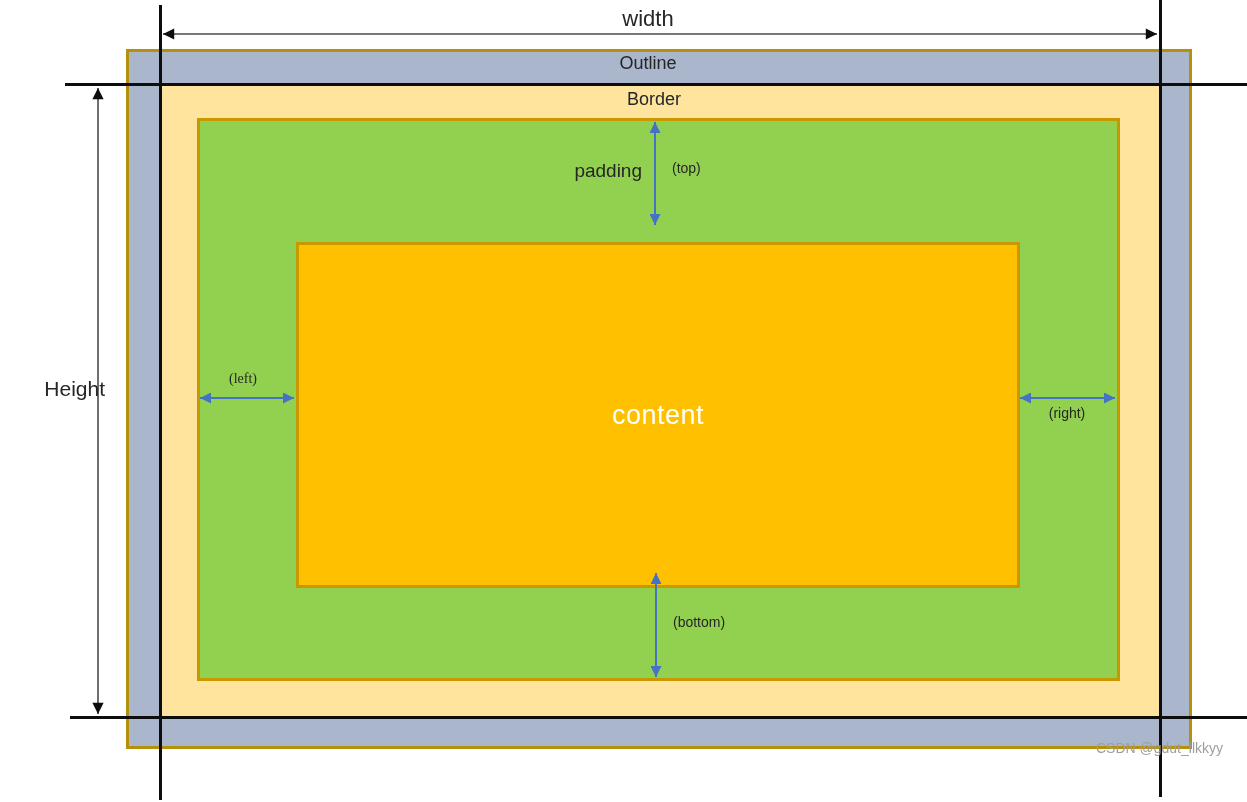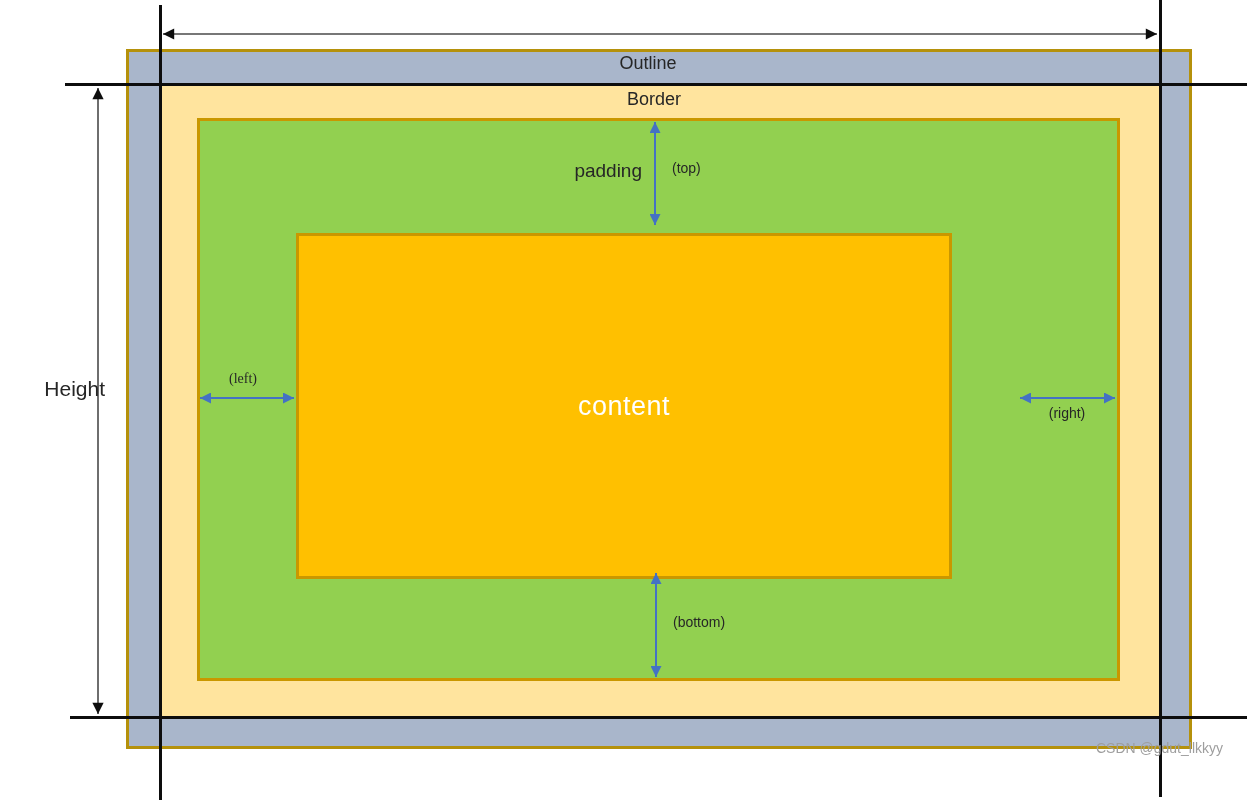--- a/index.html
+++ b/index.html
@@ -25,21 +25,21 @@
     left: 162px; top: 85px; width: 998px; height: 632px;
     background: var(--border_fill, #ffe49e);
   }
   .padding-box {
     left: 197px; top: 118px; width: 923px; height: 563px;
     background: var(--padding_fill, #92d050);
     border: 3px solid var(--edge_inner, #c99700);
     box-sizing: border-box;
   }
   .content-box {
-    left: 296px; top: 233px; width: 656px; height: 346px;
+    left: 296px; top: 242px; width: 724px; height: 346px;
     background: var(--content_fill, #ffc000);
     border: 3px solid var(--edge_inner, #c99700);
     box-sizing: border-box;
     display: flex; align-items: center; justify-content: center;
   }
   .content-text {
     font-size: 27px;
     color: var(--content_text, #ffffff);
     letter-spacing: 0.5px;
   }
@@ -98,20 +98,21 @@
       </marker>
     </defs>
     <line class="dim-arrow" x1="163" y1="34" x2="1157" y2="34" marker-start="url(#ah-black)" marker-end="url(#ah-black)"></line>
     <line class="dim-arrow" x1="98" y1="88" x2="98" y2="714" marker-start="url(#ah-black)" marker-end="url(#ah-black)"></line>
     <line class="pad-arrow" x1="655" y1="122" x2="655" y2="225" marker-start="url(#ah-blue)" marker-end="url(#ah-blue)"></line>
     <line class="pad-arrow" x1="656" y1="573" x2="656" y2="677" marker-start="url(#ah-blue)" marker-end="url(#ah-blue)"></line>
     <line class="pad-arrow" x1="200" y1="398" x2="294" y2="398" marker-start="url(#ah-blue)" marker-end="url(#ah-blue)"></line>
     <line class="pad-arrow" x1="1020" y1="398" x2="1115" y2="398" marker-start="url(#ah-blue)" marker-end="url(#ah-blue)"></line>
   </svg>
 
+  <div class="lbl lbl-width">width</div>
   <div class="lbl lbl-border">Border</div>
   <div class="lbl lbl-outline">Outline</div>
   <div class="lbl lbl-padding">padding</div>
   <div class="lbl lbl-top">(top)</div>
   <div class="lbl lbl-left">(left)</div>
   <div class="lbl lbl-right">(right)</div>
   <div class="lbl lbl-bottom">(bottom)</div>
   <div class="lbl lbl-height">Height</div>
 
   <div class="lbl watermark">CSDN @gdut_llkkyy</div>

